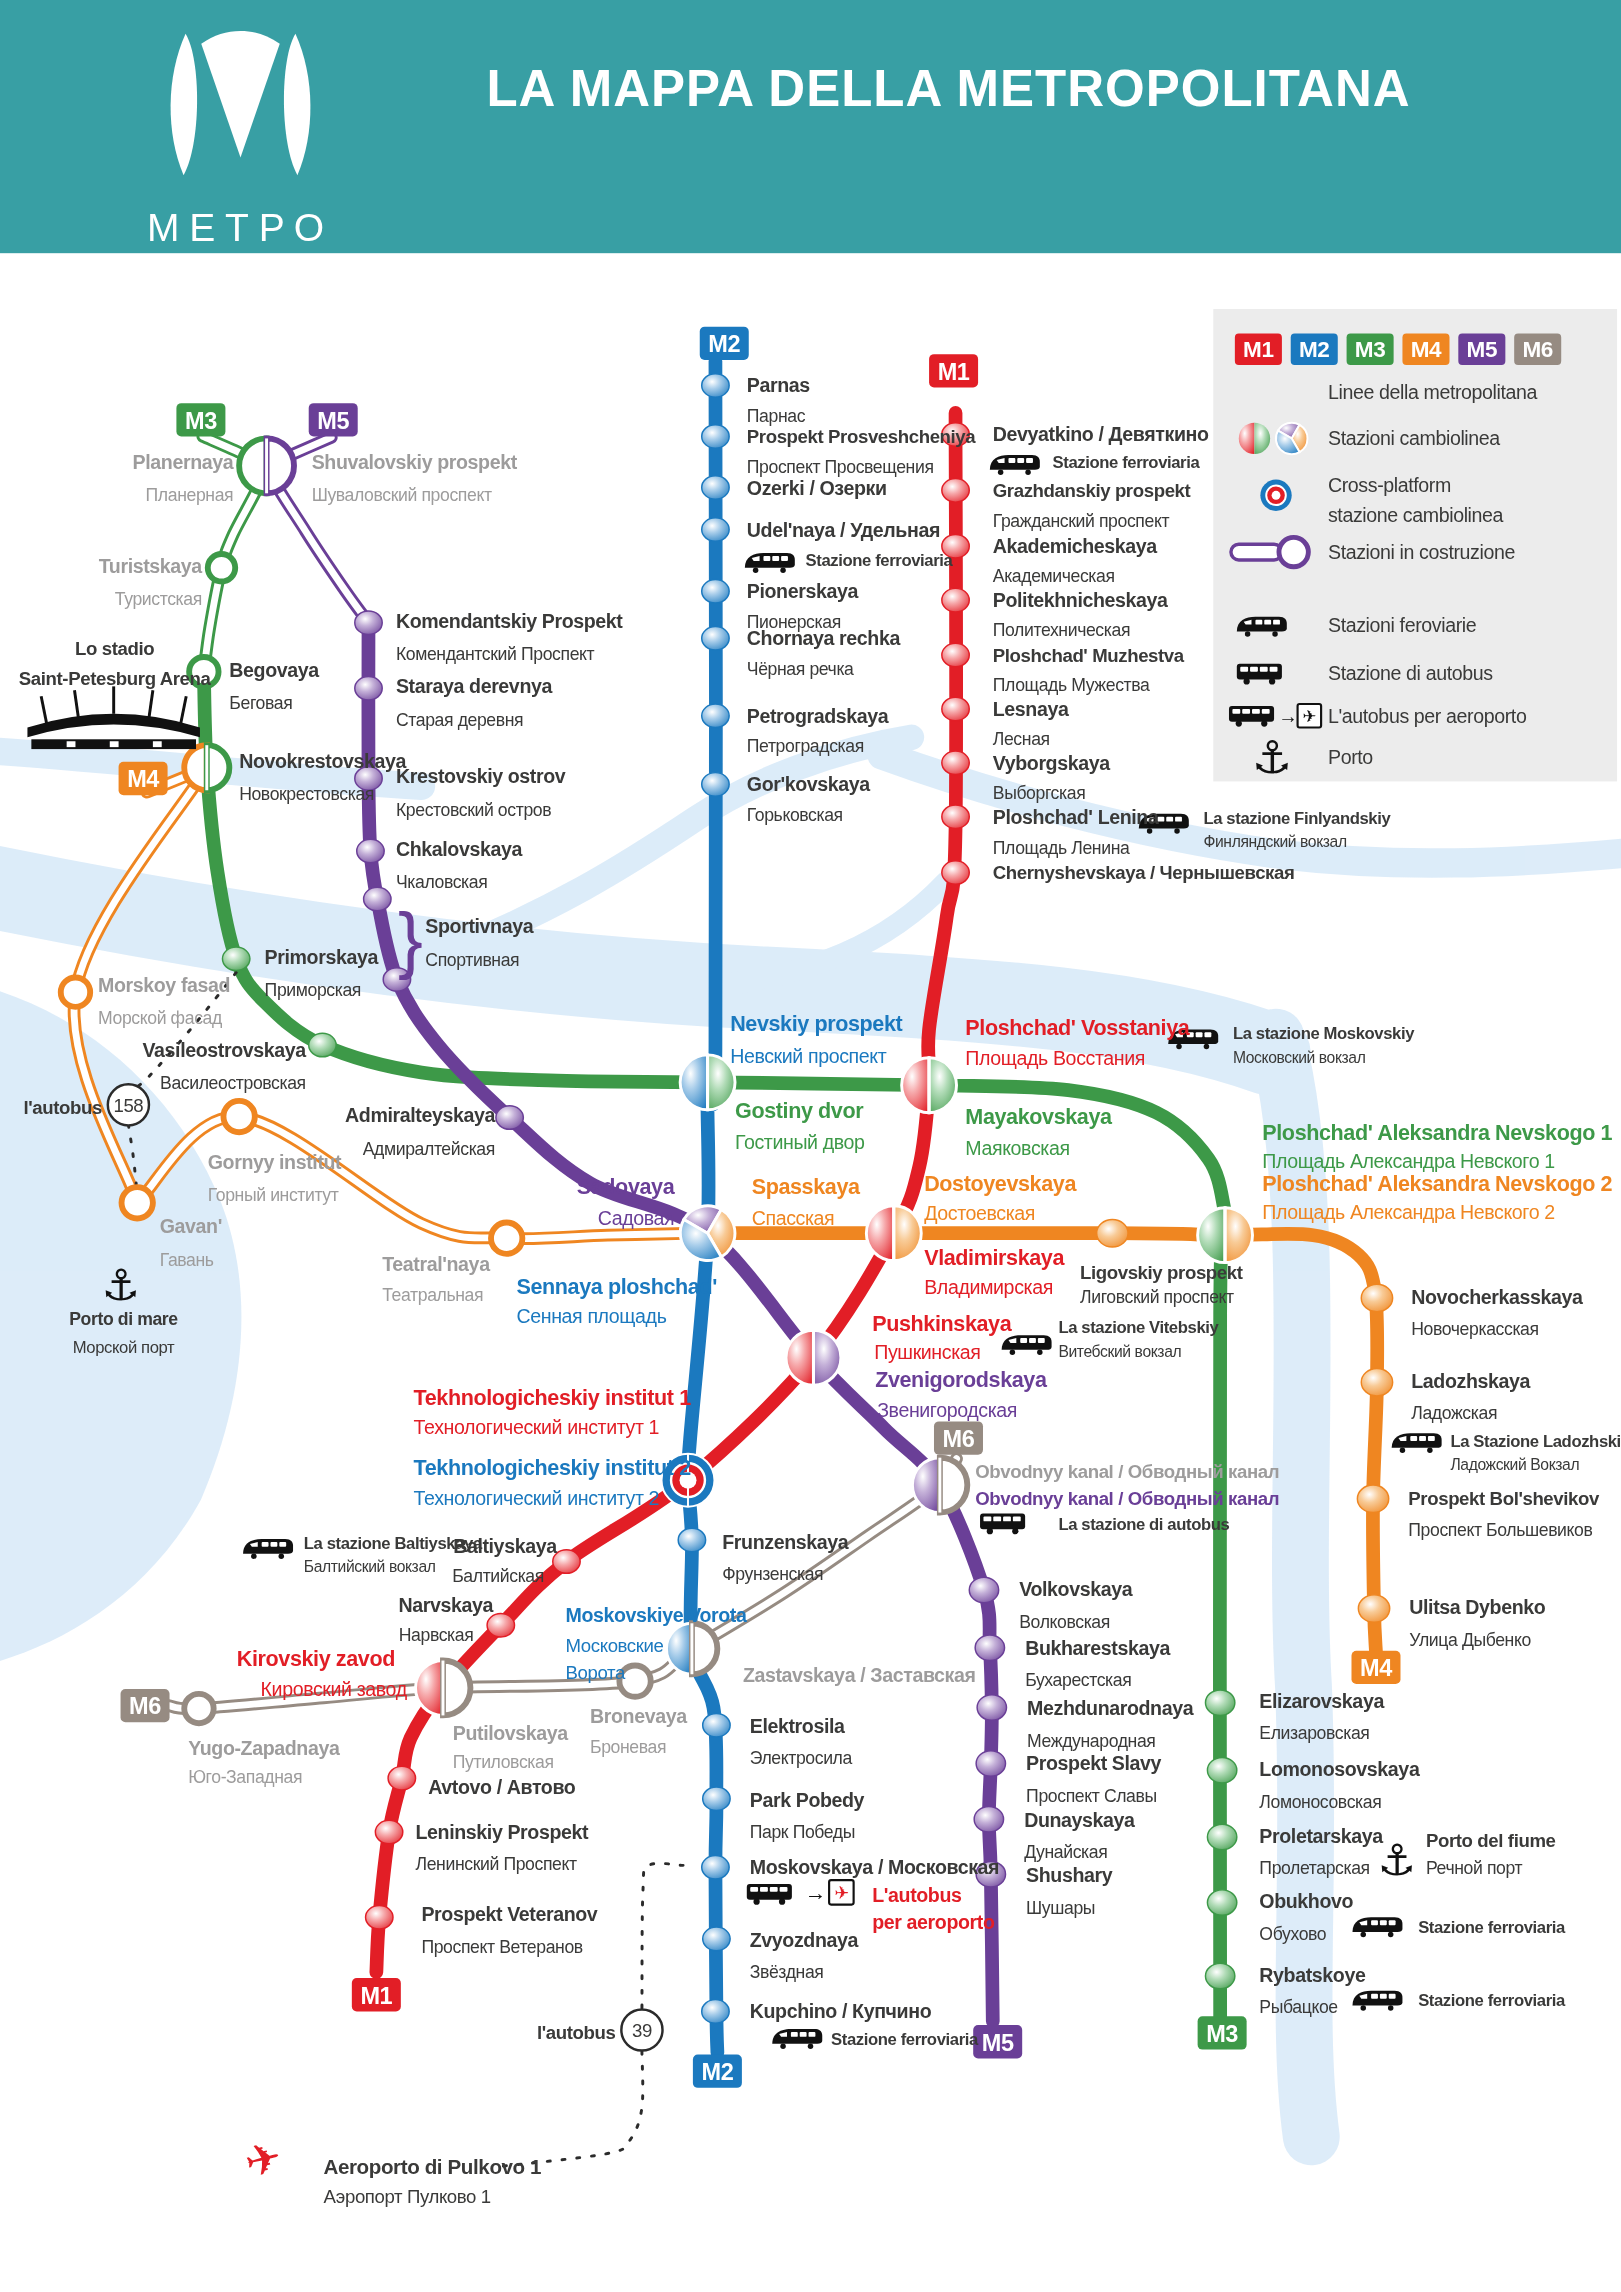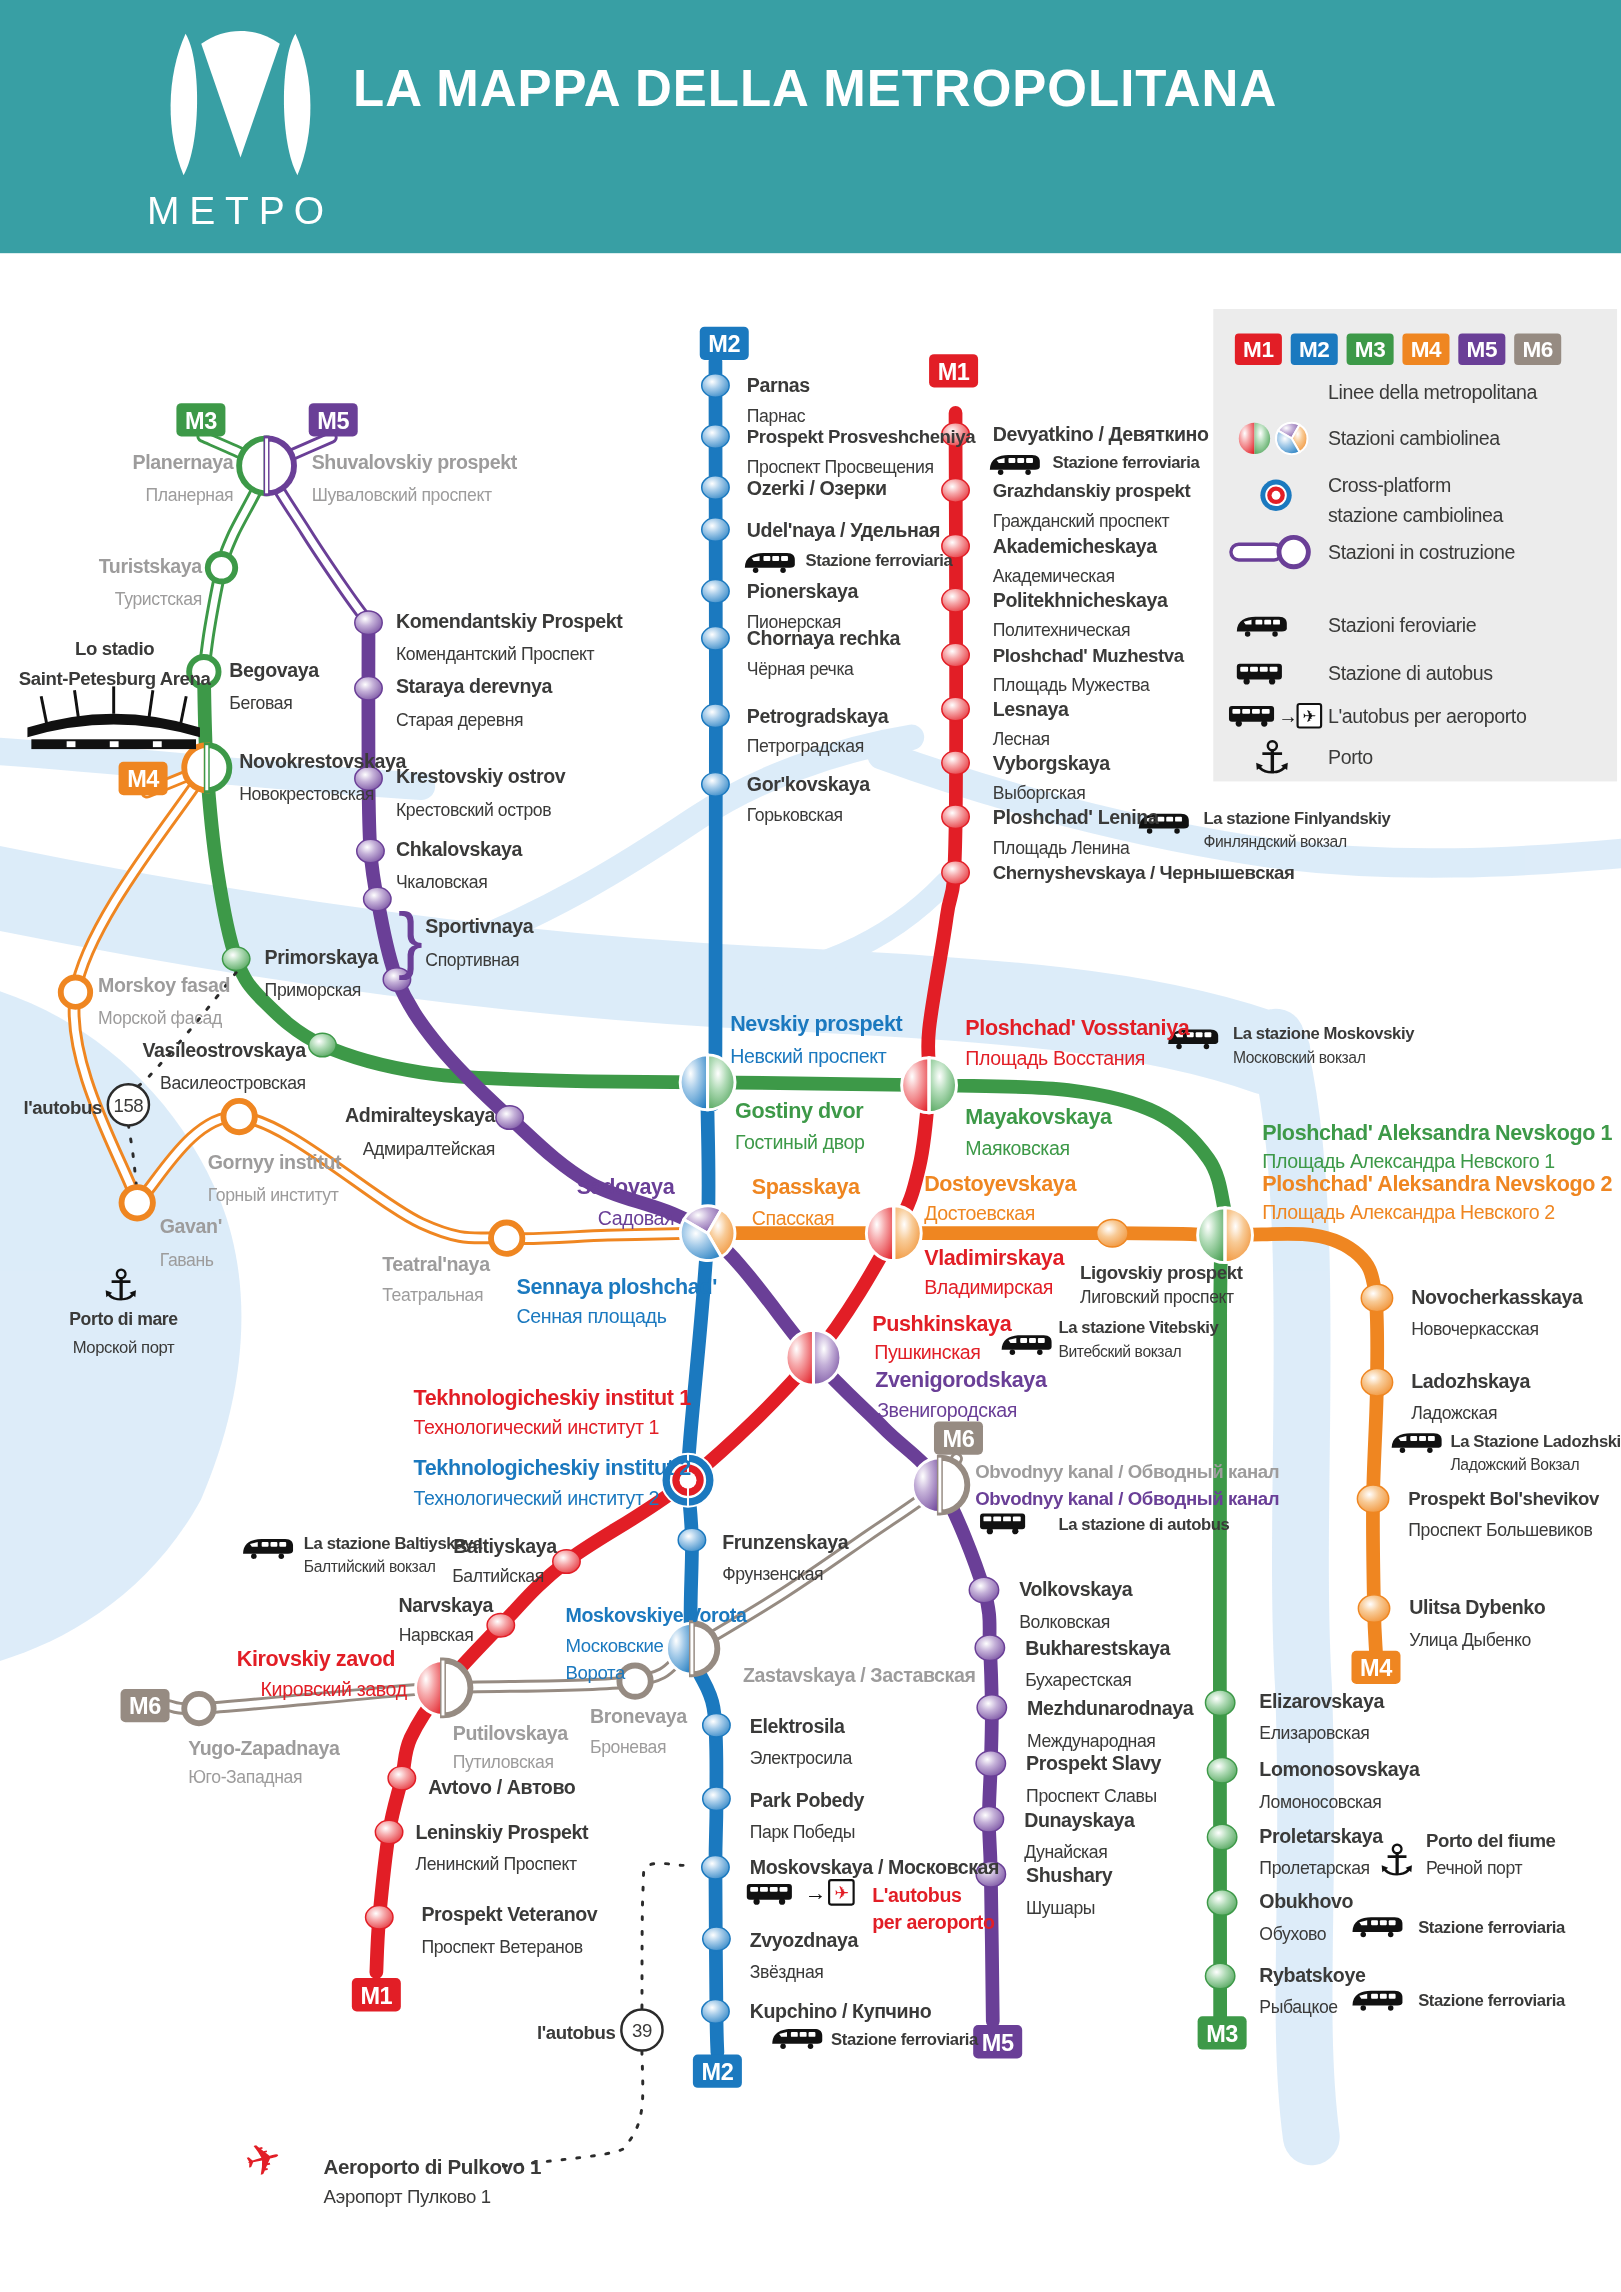--- a/index.html
+++ b/index.html
@@ -1,22 +1,22 @@
 <!DOCTYPE html>
 <html><head>
 <meta charset="utf-8">
 <style>
   html,body{margin:0;padding:0;background:#fff;}
   .page{position:relative;width:1621px;height:2293px;background:#fff;overflow:hidden;
         font-family:"Liberation Sans","DejaVu Sans",sans-serif;}
   .hdr{position:absolute;left:0;top:0;width:1621px;height:253px;background:#389fa4;}
-  .hdr-title{position:absolute;left:353px;right:59px;top:53px;color:#fff;
+  .hdr-title{position:absolute;left:335px;right:59px;top:53px;text-align:center;color:#fff;
              font-weight:bold;font-size:51px;line-height:71px;letter-spacing:1px;}
   .logo{position:absolute;left:147px;top:25.5px;width:186px;text-align:center;color:#fff;}
-  .logo-text{font-size:39px;letter-spacing:9.8px;margin-top:2px;font-weight:400;}
+  .logo-text{font-size:39px;letter-spacing:9.8px;margin-top:19px;font-weight:400;}
   svg text{letter-spacing:-0.4px;}
   #map{position:absolute;left:0;top:0;}
 </style>
 </head>
 <body>
 
 <div class="page">
   <svg id="map" width="1621" height="2293" viewBox="0 0 1654 2339" xmlns="http://www.w3.org/2000/svg">
       <defs>
         <radialGradient id="g_m1" cx="0.38" cy="0.34" r="0.85">

